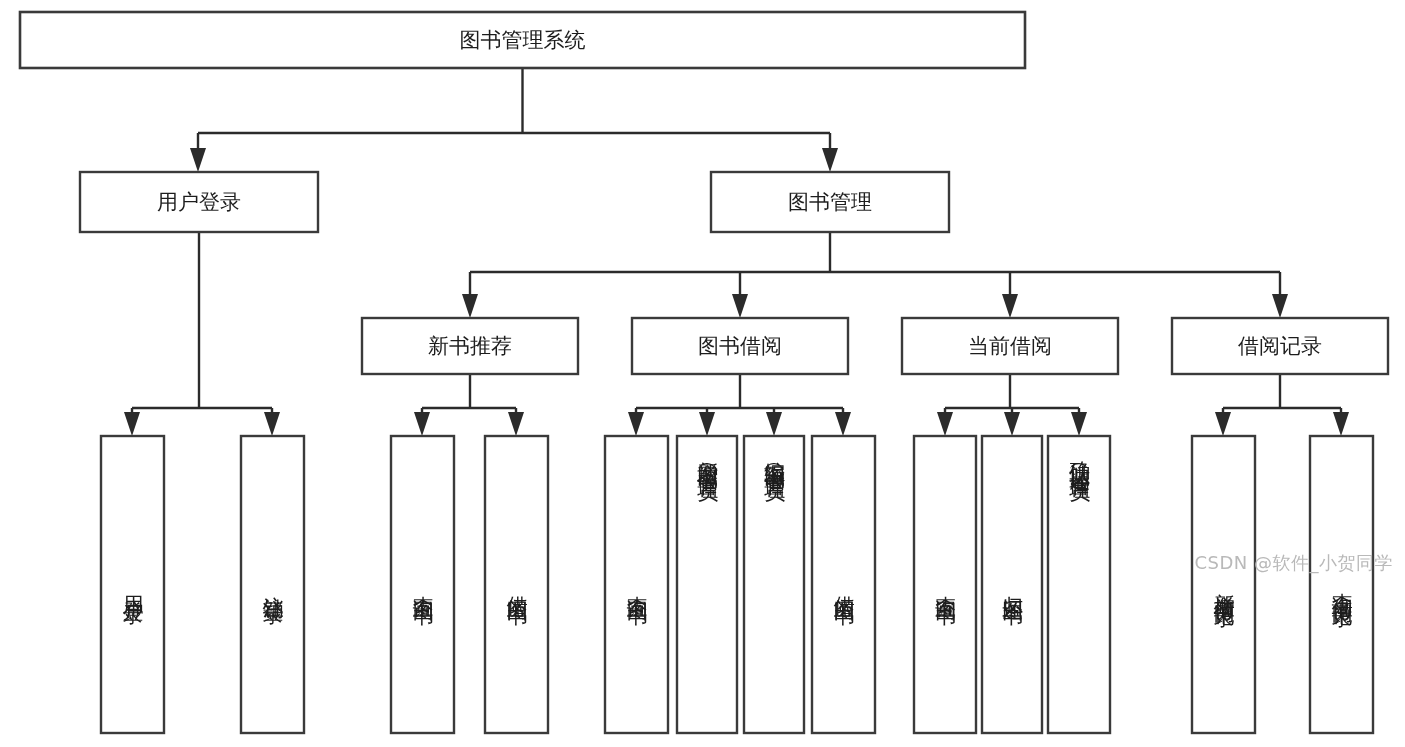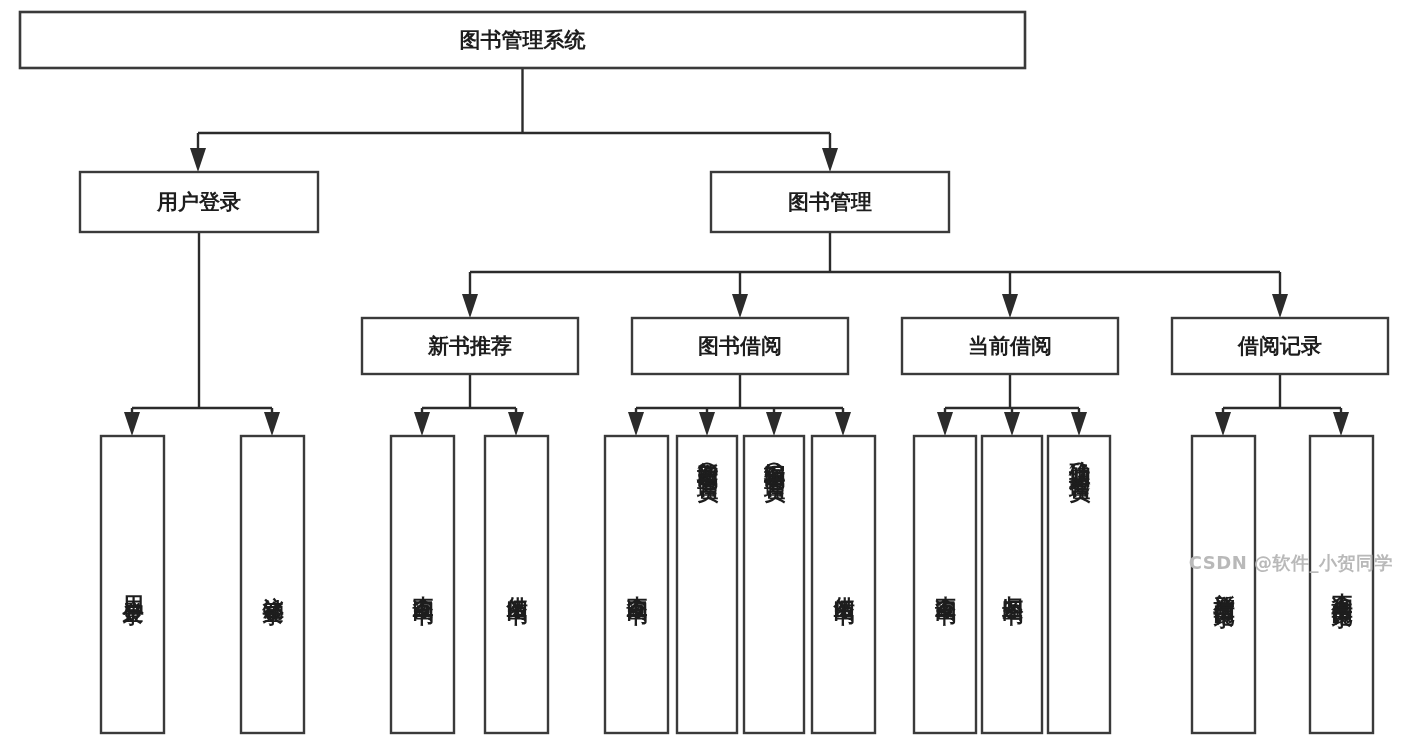--- a/index.html
+++ b/index.html
@@ -13,21 +13,20 @@
     font-family: "DejaVu Sans", "Liberation Sans", sans-serif;
     overflow: hidden;
     position: relative;
   }
   #diagram-root {
     position: absolute;
     left: 0;
     top: 0;
     width: 1405px;
     height: 581px;
-    font-weight: bold;
   }
   svg.flow {
     display: block;
     width: 1405px;
     height: 747px;
   }
   .node-rect {
     fill: #ffffff;
     stroke: #3a3a3a;
     stroke-width: 2.4;

